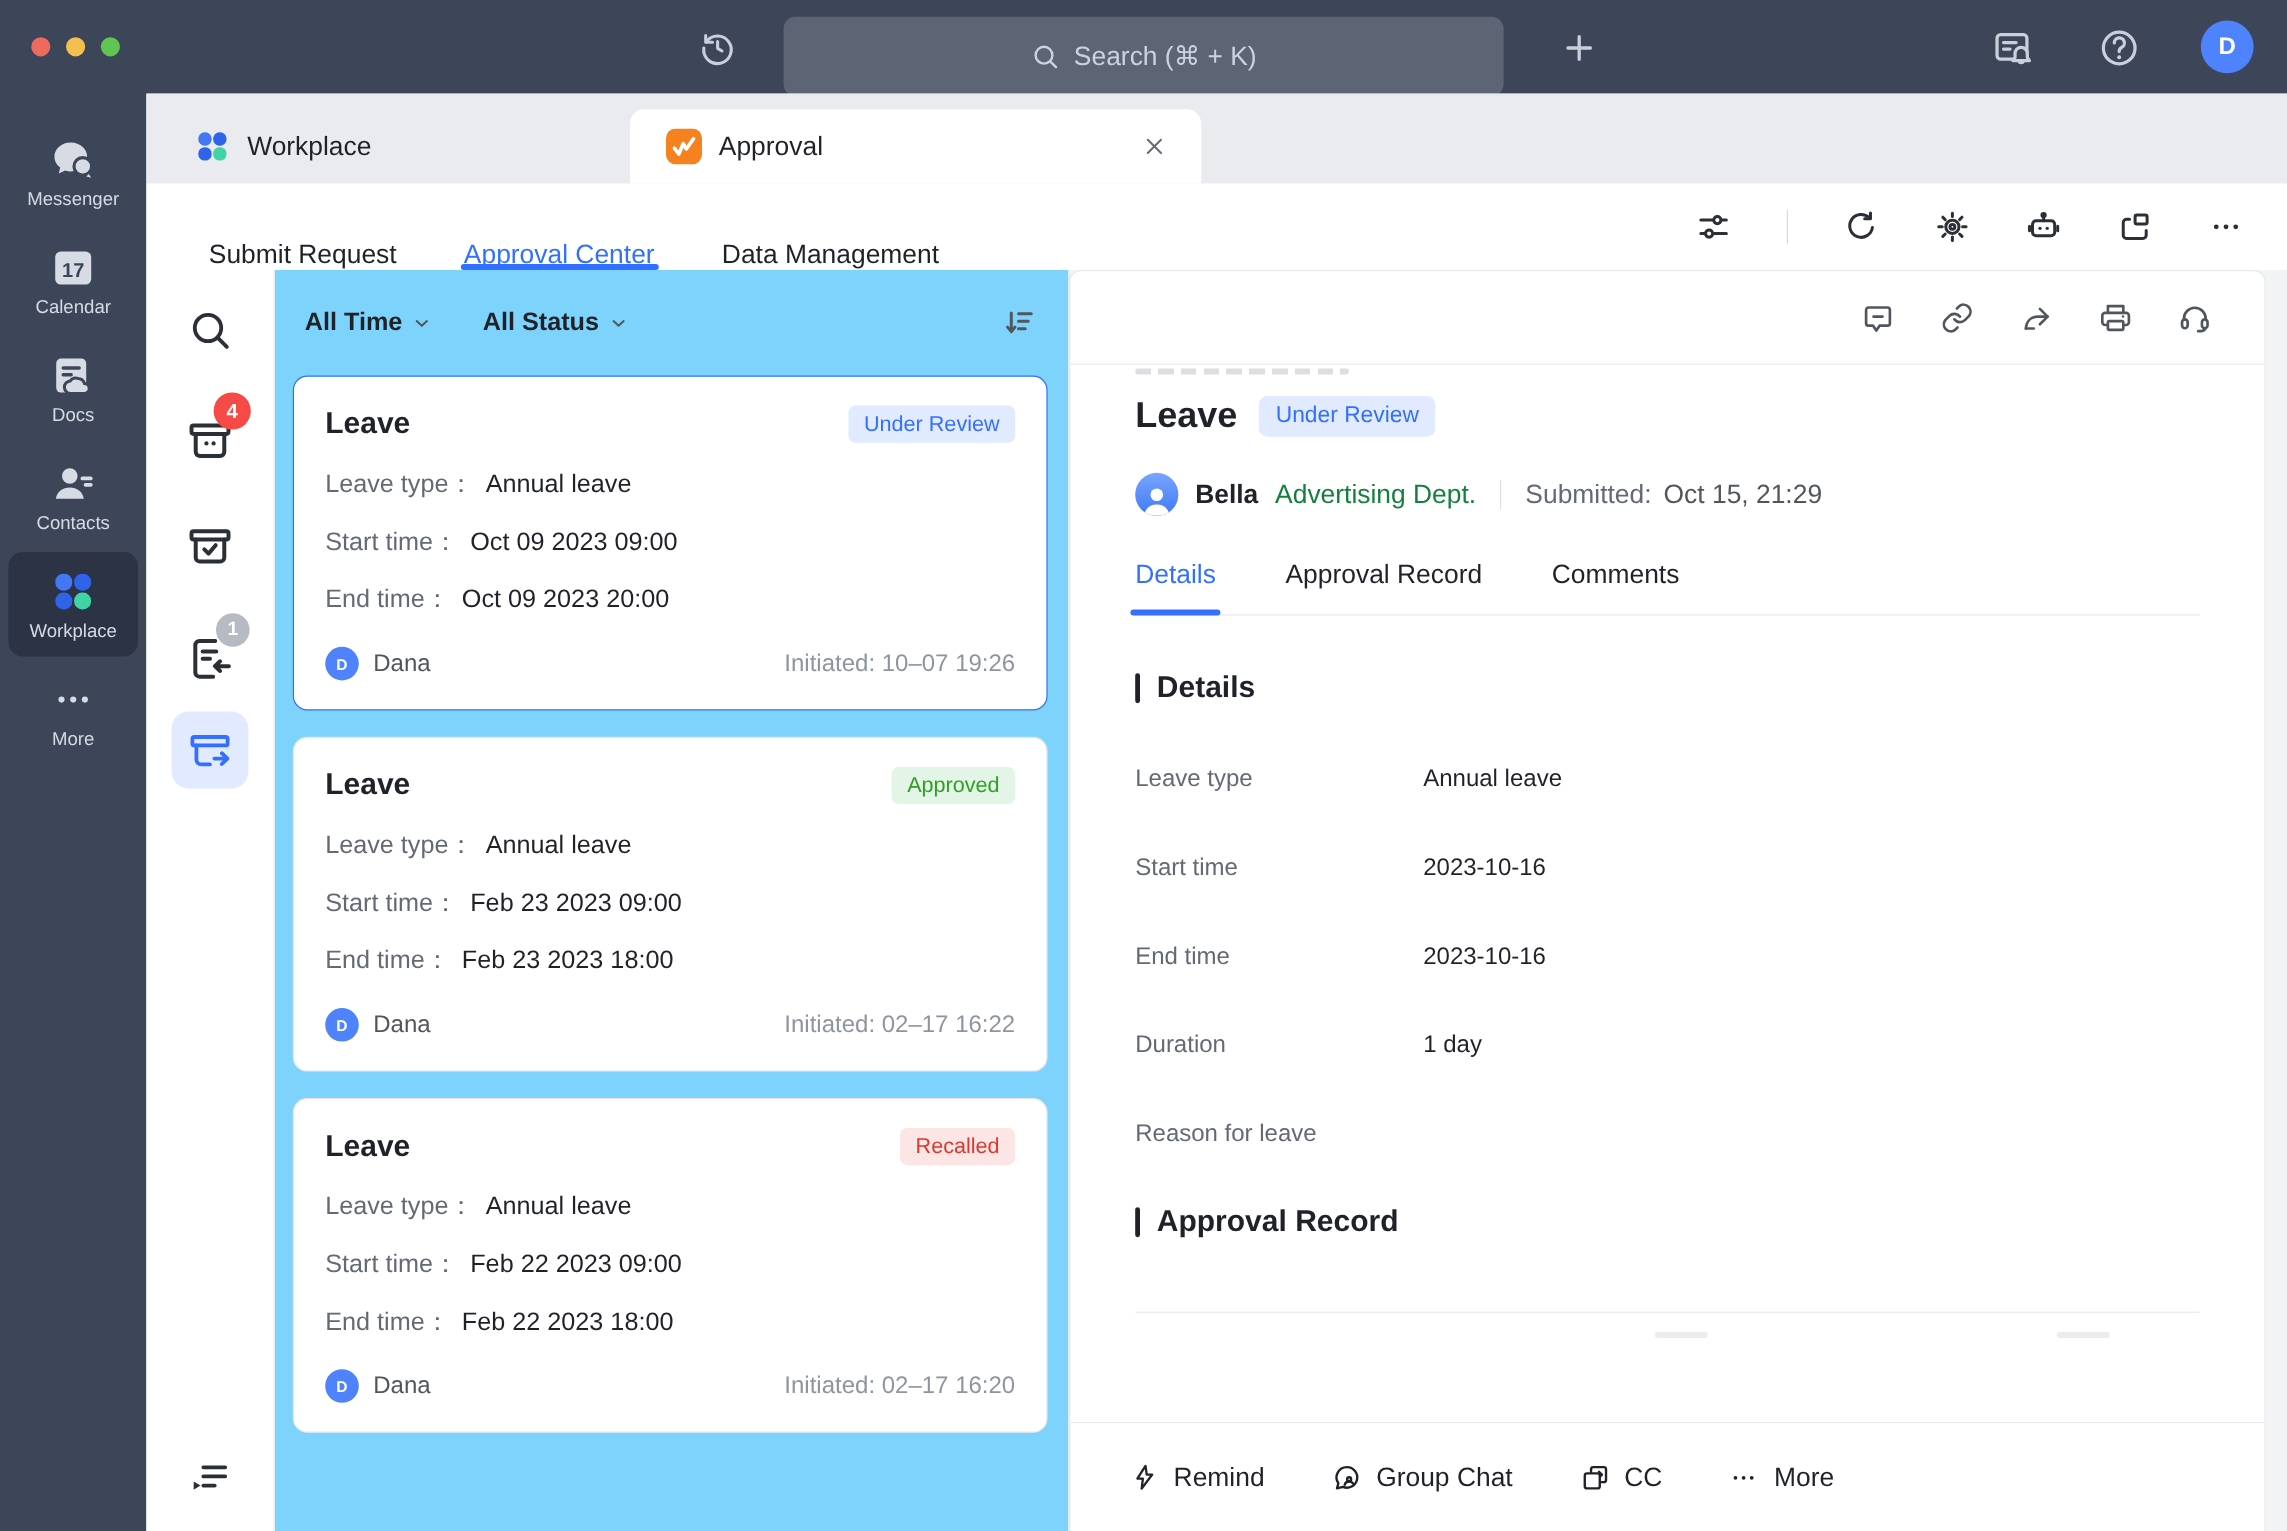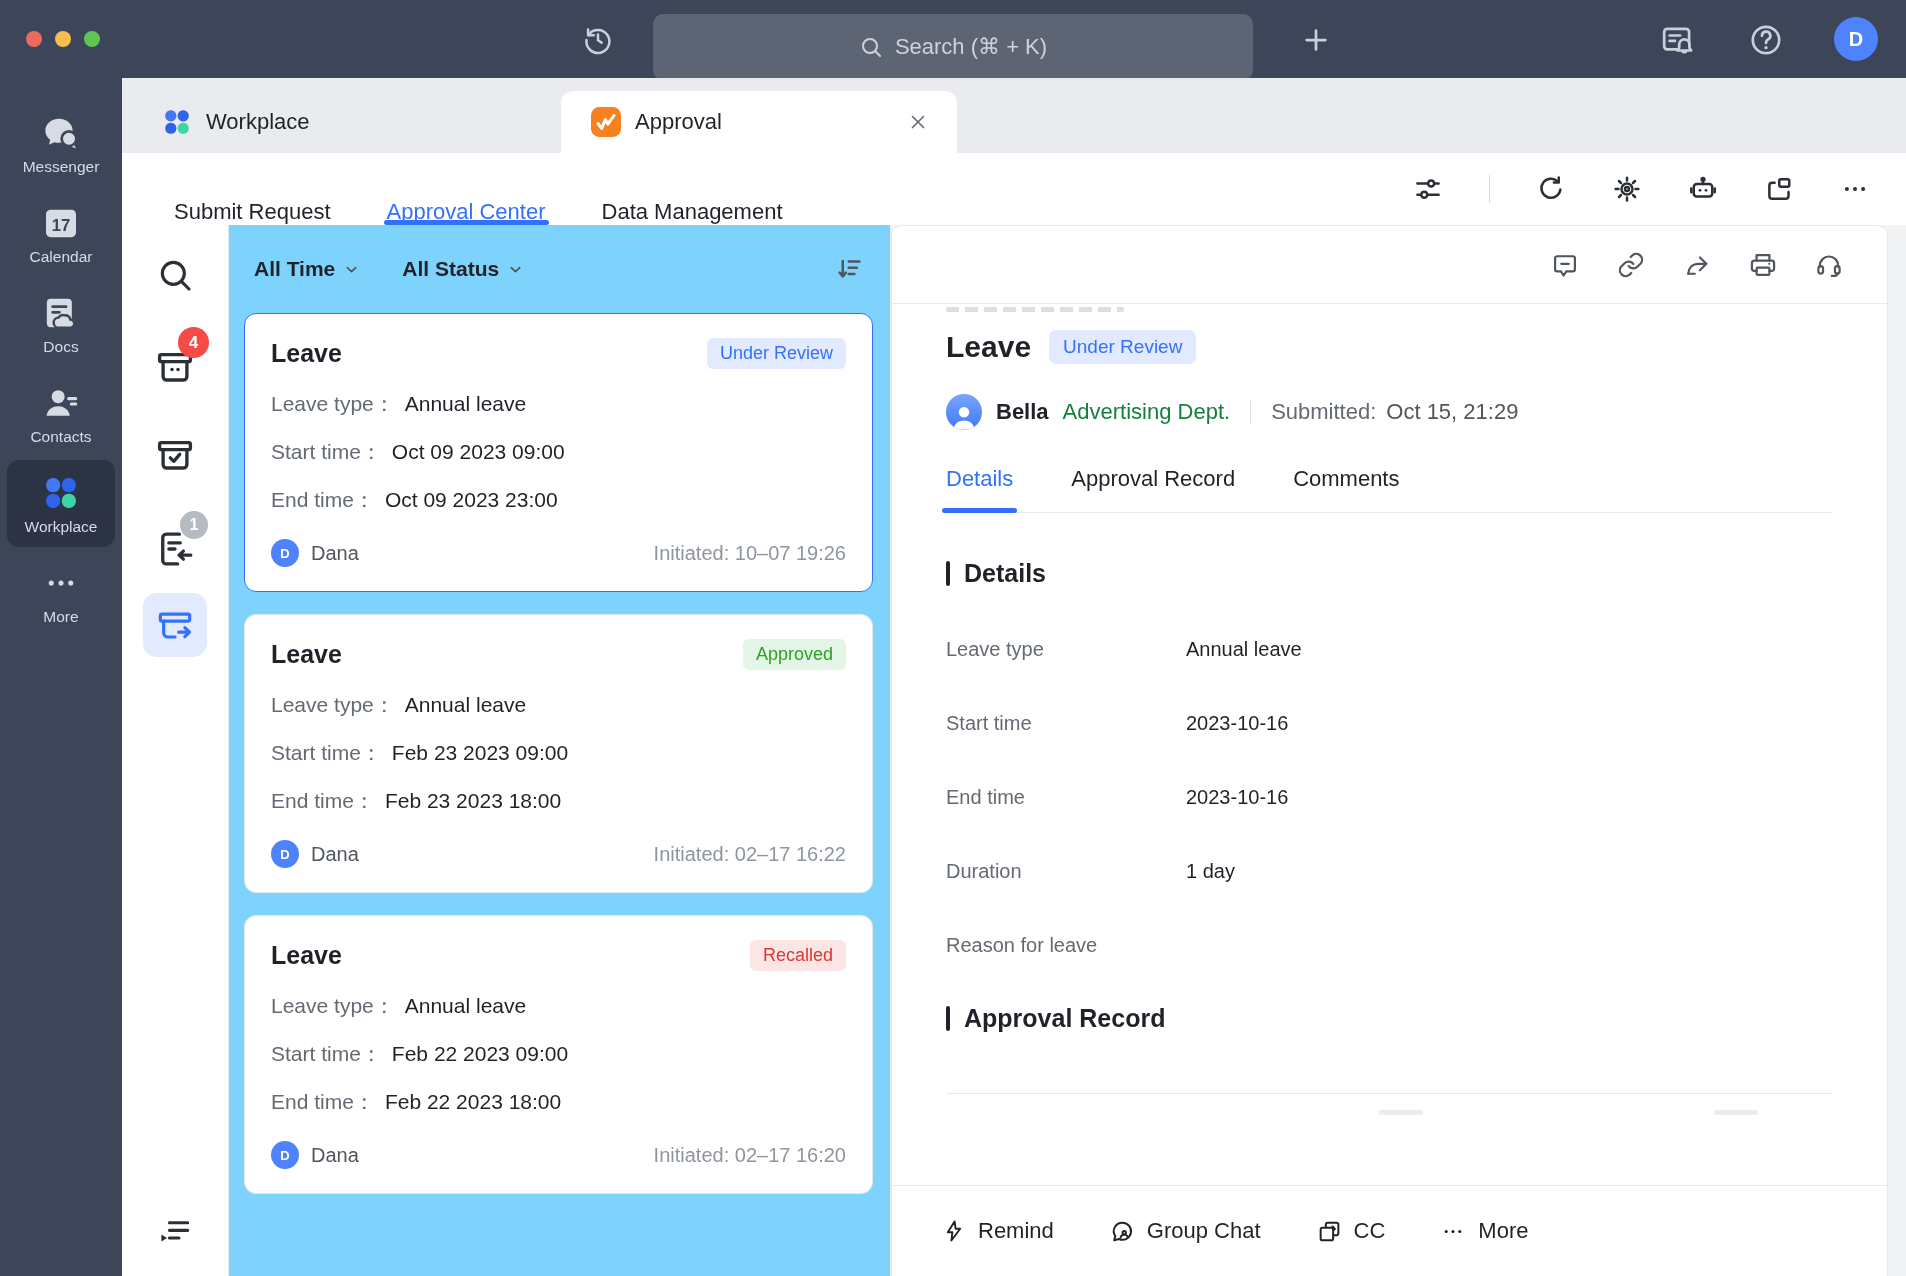--- a/index.html
+++ b/index.html
@@ -30,21 +30,21 @@
   .sb-item { width:108px; border-radius:12px; padding:13px 0 11px; margin-bottom:3px; text-align:center; cursor:pointer; }
   .sb-item.active { background:#2b3345; }
   .sb-item .sb-ic { height:40px; display:flex; align-items:center; justify-content:center; }
   .sb-label { margin-top:5px; font-size:15.5px; color:#d6dbe4; }
 
   
   .main { position:absolute; left:122px; top:78px; right:0; bottom:0; display:flex; flex-direction:column; background:#f2f3f5; }
   .tabstrip { height:75px; background:#e9ebef; display:flex; align-items:flex-end; flex-shrink:0; }
   .tab { height:62px; display:flex; align-items:center; gap:14px; font-size:22px; color:#1f2329; cursor:pointer; }
   .tab.workplace { width:403px; padding-left:40px; }
-  .tab.approval { width:396px; background:#fff; border-radius:12px 12px 0 0; padding:0 26px 0 30px; font-weight:500;margin-left:36px; }
+  .tab.approval { width:476px; background:#fff; border-radius:12px 12px 0 0; padding:0 26px 0 30px; font-weight:500; }
   .tab-close { margin-left:auto; width:26px; height:26px; display:flex; align-items:center; justify-content:center; color:#646a73; cursor:pointer; }
 
   .subnav { height:72px; background:#fff; display:flex; align-items:center; padding:0 36px 0 52px; flex-shrink:0; }
   .sn-item { height:100%; display:flex; align-items:flex-end; margin-right:56px; font-size:22px; position:relative; cursor:pointer; }
   .sn-item.active { color:#3370ff; font-weight:500; }
   .sn-item.active::after { content:""; position:absolute; left:-3px; right:-3px; bottom:0; height:5px; border-radius:3px; background:#3370ff; }
   .sn-icons { margin-left:auto; display:flex; align-items:center; gap:46px; color:#2b2f36; }
   .sn-icons .ibtn { cursor:pointer; display:flex; }
   .vdiv { width:1px; height:28px; background:#d8dade; }
 
@@ -387,21 +387,21 @@
           </span>
         </div>
 
         <div class="card selected">
           <div class="card-head">
             <span class="card-title">Leave</span>
             <span class="badge review">Under Review</span>
           </div>
           <div class="card-row"><span class="lbl">Leave type：</span><span class="val">Annual leave</span></div>
           <div class="card-row"><span class="lbl">Start time：</span><span class="val">Oct 09 2023 09:00</span></div>
-          <div class="card-row"><span class="lbl">End time：</span><span class="val">Oct 09 2023 23:00</span></div>
+          <div class="card-row"><span class="lbl">End time：</span><span class="val">Oct 09 2023 20:00</span></div>
           <div class="card-foot">
             <span class="mini-av">D</span>
             <span class="foot-name">Dana</span>
             <span class="foot-time">Initiated: 10–07 19:26</span>
           </div>
         </div>
 
         <div class="card">
           <div class="card-head">
             <span class="card-title">Leave</span>

